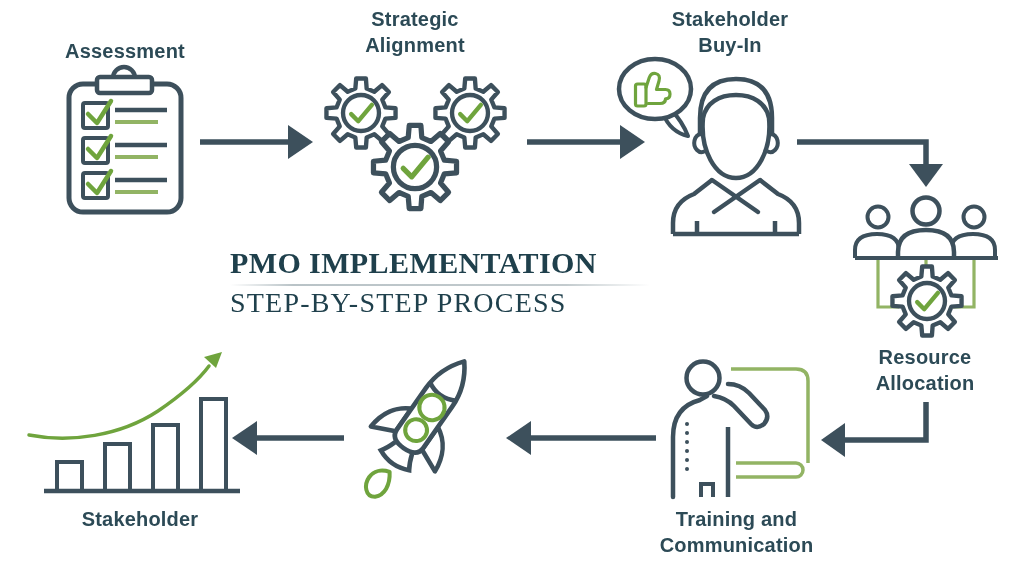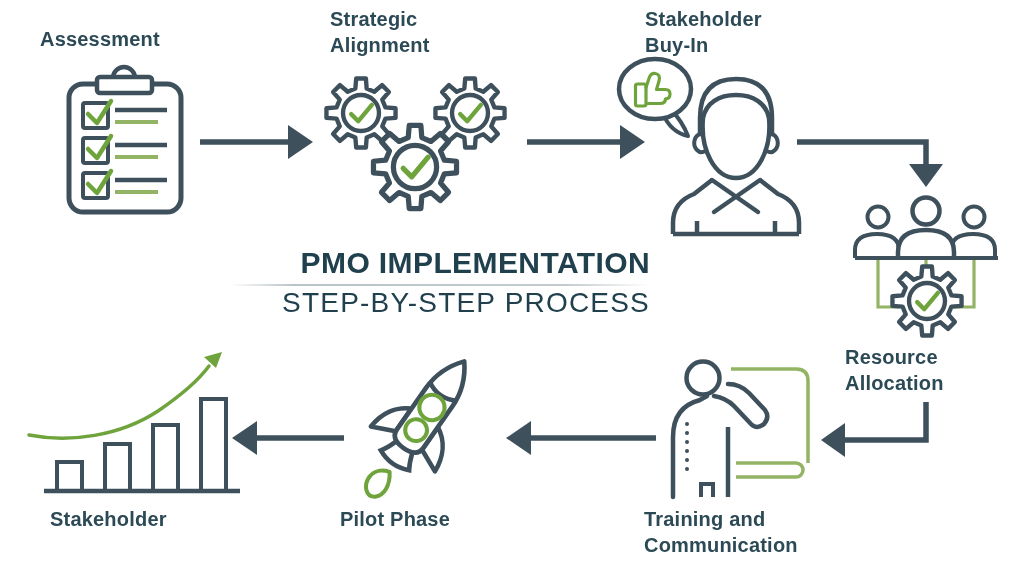--- a/index.html
+++ b/index.html
@@ -2,25 +2,25 @@
 <html style="--c-background: #ffffff; --c-dark_slate: #3d505c; --c-label_text: #2c4a56; --c-title_text: #1f404c; --c-green: #6fa43d; --c-green_soft: #92b464; --c-divider: #b9c3c7;"><head>
 <meta charset="utf-8">
 <style>
   html,body{margin:0;padding:0;background:#ffffff;}
   #canvas{
     position:relative;width:1024px;height:576px;background:var(--c-background,#fff);
     font-family:"Liberation Sans","DejaVu Sans",sans-serif;overflow:hidden;
   }
   #icon-layer{position:absolute;left:0;top:0;width:1024px;height:576px;}
   .step-label{
-    position:absolute;text-align:left;color:var(--c-label_text,#2c4a56);
+    position:absolute;text-align:center;color:var(--c-label_text,#2c4a56);
     font-size:20px;line-height:26px;font-weight:600;letter-spacing:.2px;
   }
   .step-label span{display:block;}
-  .title-block{position:absolute;left:230px;top:246px;width:420px;text-align:right;}
+  .title-block{position:absolute;left:230px;top:246px;width:420px;text-align:left;font-family:Liberation Serif, serif;}
   .title-main{
     font-size:30px;line-height:34px;font-weight:800;letter-spacing:.4px;
     color:var(--c-title_text,#1f404c);
   }
   .title-divider{
     height:2px;margin:4px 0 3px 0;
     background:linear-gradient(90deg,rgba(185,195,199,0) 0%,#b9c3c7 15%,#c3cbce 80%,rgba(185,195,199,0) 100%);
   }
   .title-sub{
     font-size:28px;line-height:27px;font-weight:500;letter-spacing:1.2px;
@@ -179,21 +179,21 @@
       <path class="gr" stroke-width="3.5" stroke-linecap="round" d="M29 435 C70 443 120 436 158 411 C180 396 198 381 209 366"></path>
       <polygon class="grf" points="222,352 216,368 204,357"></polygon>
       <rect class="dk" stroke-width="4" x="57" y="462" width="25" height="29"></rect>
       <rect class="dk" stroke-width="4" x="105" y="444" width="25" height="47"></rect>
       <rect class="dk" stroke-width="4" x="153" y="425" width="25" height="66"></rect>
       <rect class="dk" stroke-width="4" x="201" y="399" width="25" height="92"></rect>
       <path class="dk" stroke-width="4.5" d="M44 491 H240"></path>
     </g>
   </svg>
 
-  <div class="step-label" style="left:40px;top:26px;width:170px;">
+  <div class="step-label" style="left:40px;top:38px;width:170px;">
     <span>Assessment</span>
   </div>
 
   <div class="step-label" style="left:330px;top:6px;width:170px;">
     <span>Strategic</span>
     <span>Alignment</span>
   </div>
 
   <div class="step-label" style="left:645px;top:6px;width:170px;">
     <span>Stakeholder</span>
@@ -203,23 +203,20 @@
   <div class="step-label" style="left:845px;top:344px;width:160px;">
     <span>Resource</span>
     <span>Allocation</span>
   </div>
 
   <div class="step-label" style="left:644px;top:506px;width:185px;">
     <span>Training and</span>
     <span>Communication</span>
   </div>
 
-  <div class="step-label" style="left:340px;top:506px;width:165px;">
-    <span>Pilot Phase</span>
-  </div>
 
   <div class="step-label" style="left:50px;top:506px;width:180px;">
     <span>Stakeholder</span>
   </div>
 
   <div class="title-block">
     <div class="title-main">PMO IMPLEMENTATION</div>
     <div class="title-divider"></div>
     <div class="title-sub">STEP-BY-STEP PROCESS</div>
   </div>

